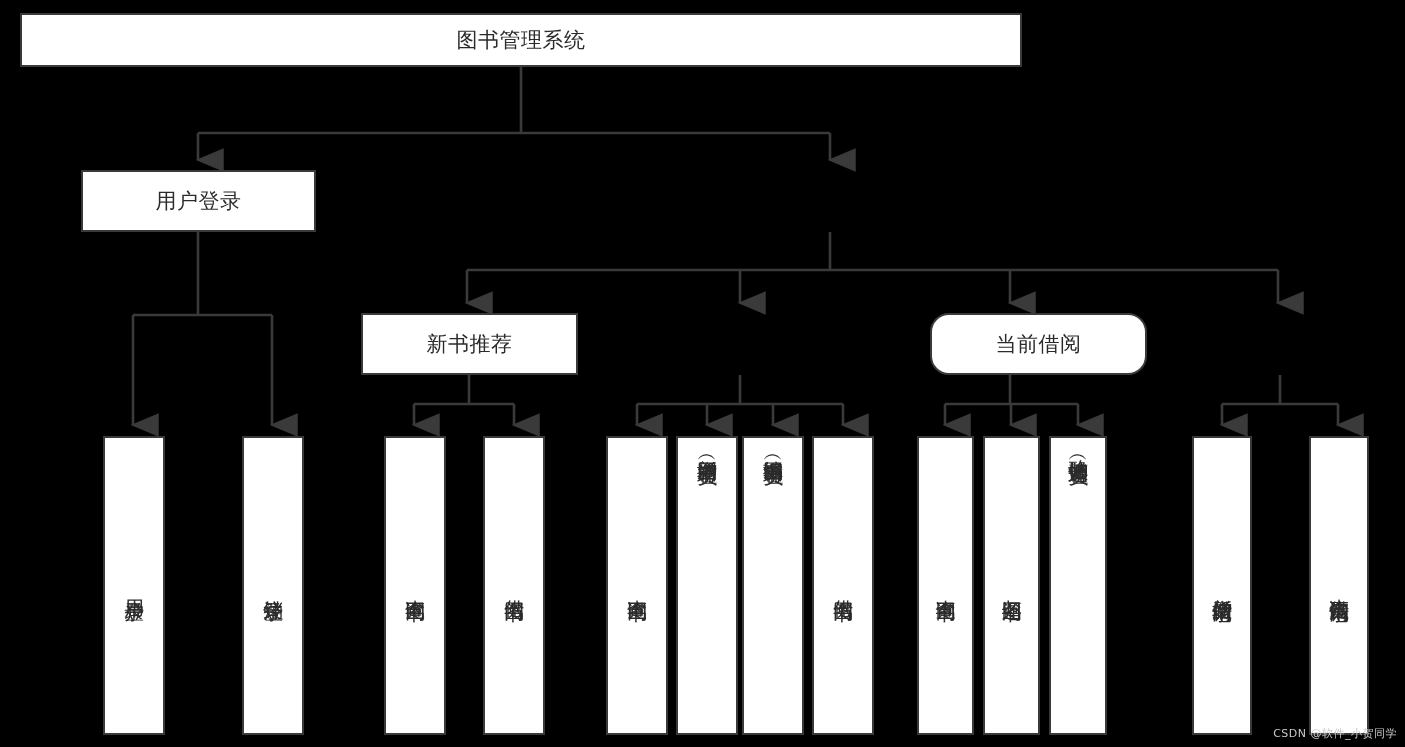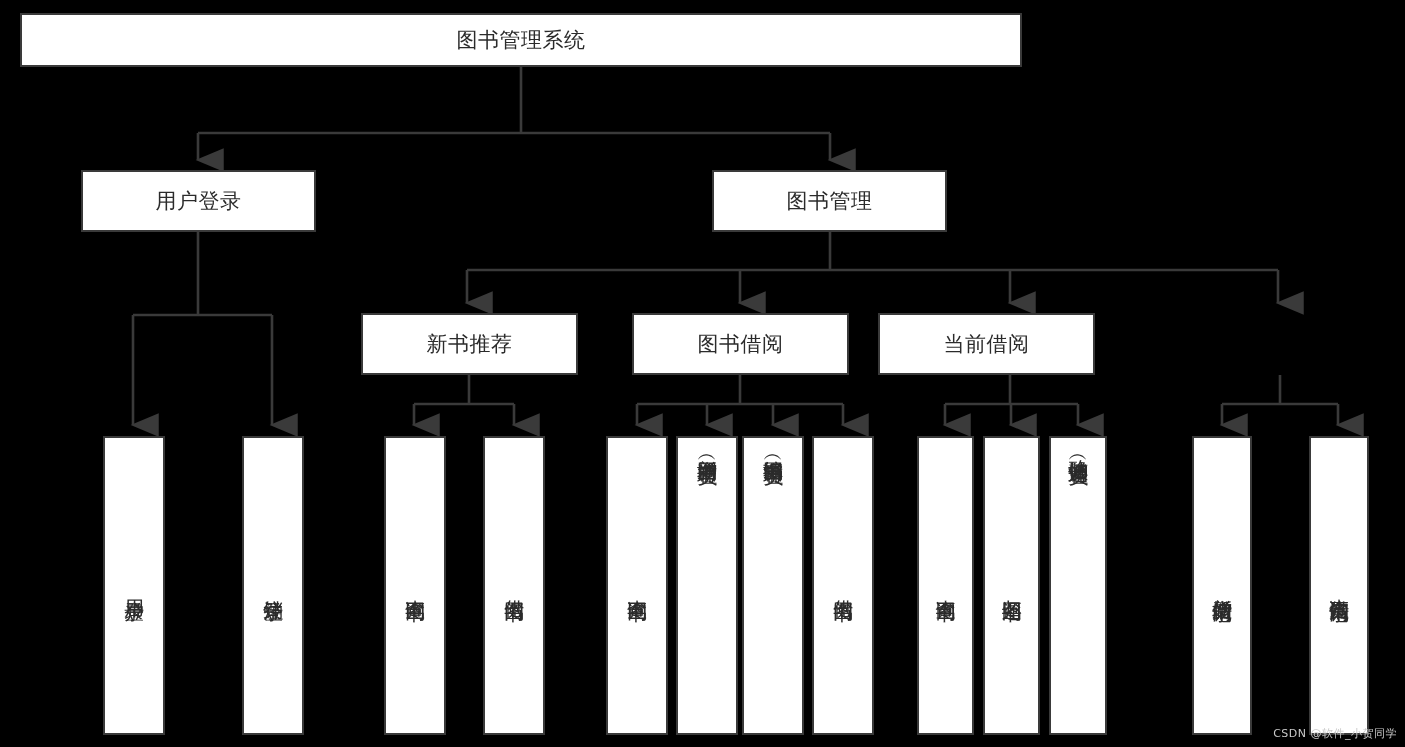--- a/index.html
+++ b/index.html
@@ -134,33 +134,27 @@
   </svg>
 
   <div class="node h" style="left:20px; top:13px; width:1002px; height:54px;">
     <span class="label">图书管理系统</span>
   </div>
 
   <div class="node h" style="left:81px; top:170px; width:235px; height:62px;">
     <span class="label">用户登录</span>
   </div>
 
-  <div class="node h" style="left:712px; top:170px; width:235px; height:62px;">
-    <span class="label">图书管理</span>
-  </div>
 
   <div class="node h" style="left:361px; top:313px; width:217px; height:62px;align-items:center;">
     <span class="label">新书推荐</span>
   </div>
 
-  <div class="node h" style="left:632px; top:313px; width:217px; height:62px;">
-    <span class="label">图书借阅</span>
-  </div>
-
-  <div class="node h" style="left:878px; top:313px; width:217px; height:62px;">
+
+  <div class="node h" style="left:930px; top:313px; width:217px; height:62px;border-radius:19px;">
     <span class="label">当前借阅</span>
   </div>
 
 
   <div class="node v mid" style="left:103px; top:436px; width:62px; height:299px;">
     <span class="label">用户登录</span>
   </div>
 
   <div class="node v mid" style="left:242px; top:436px; width:62px; height:299px;">
     <span class="label">注销登录</span>

